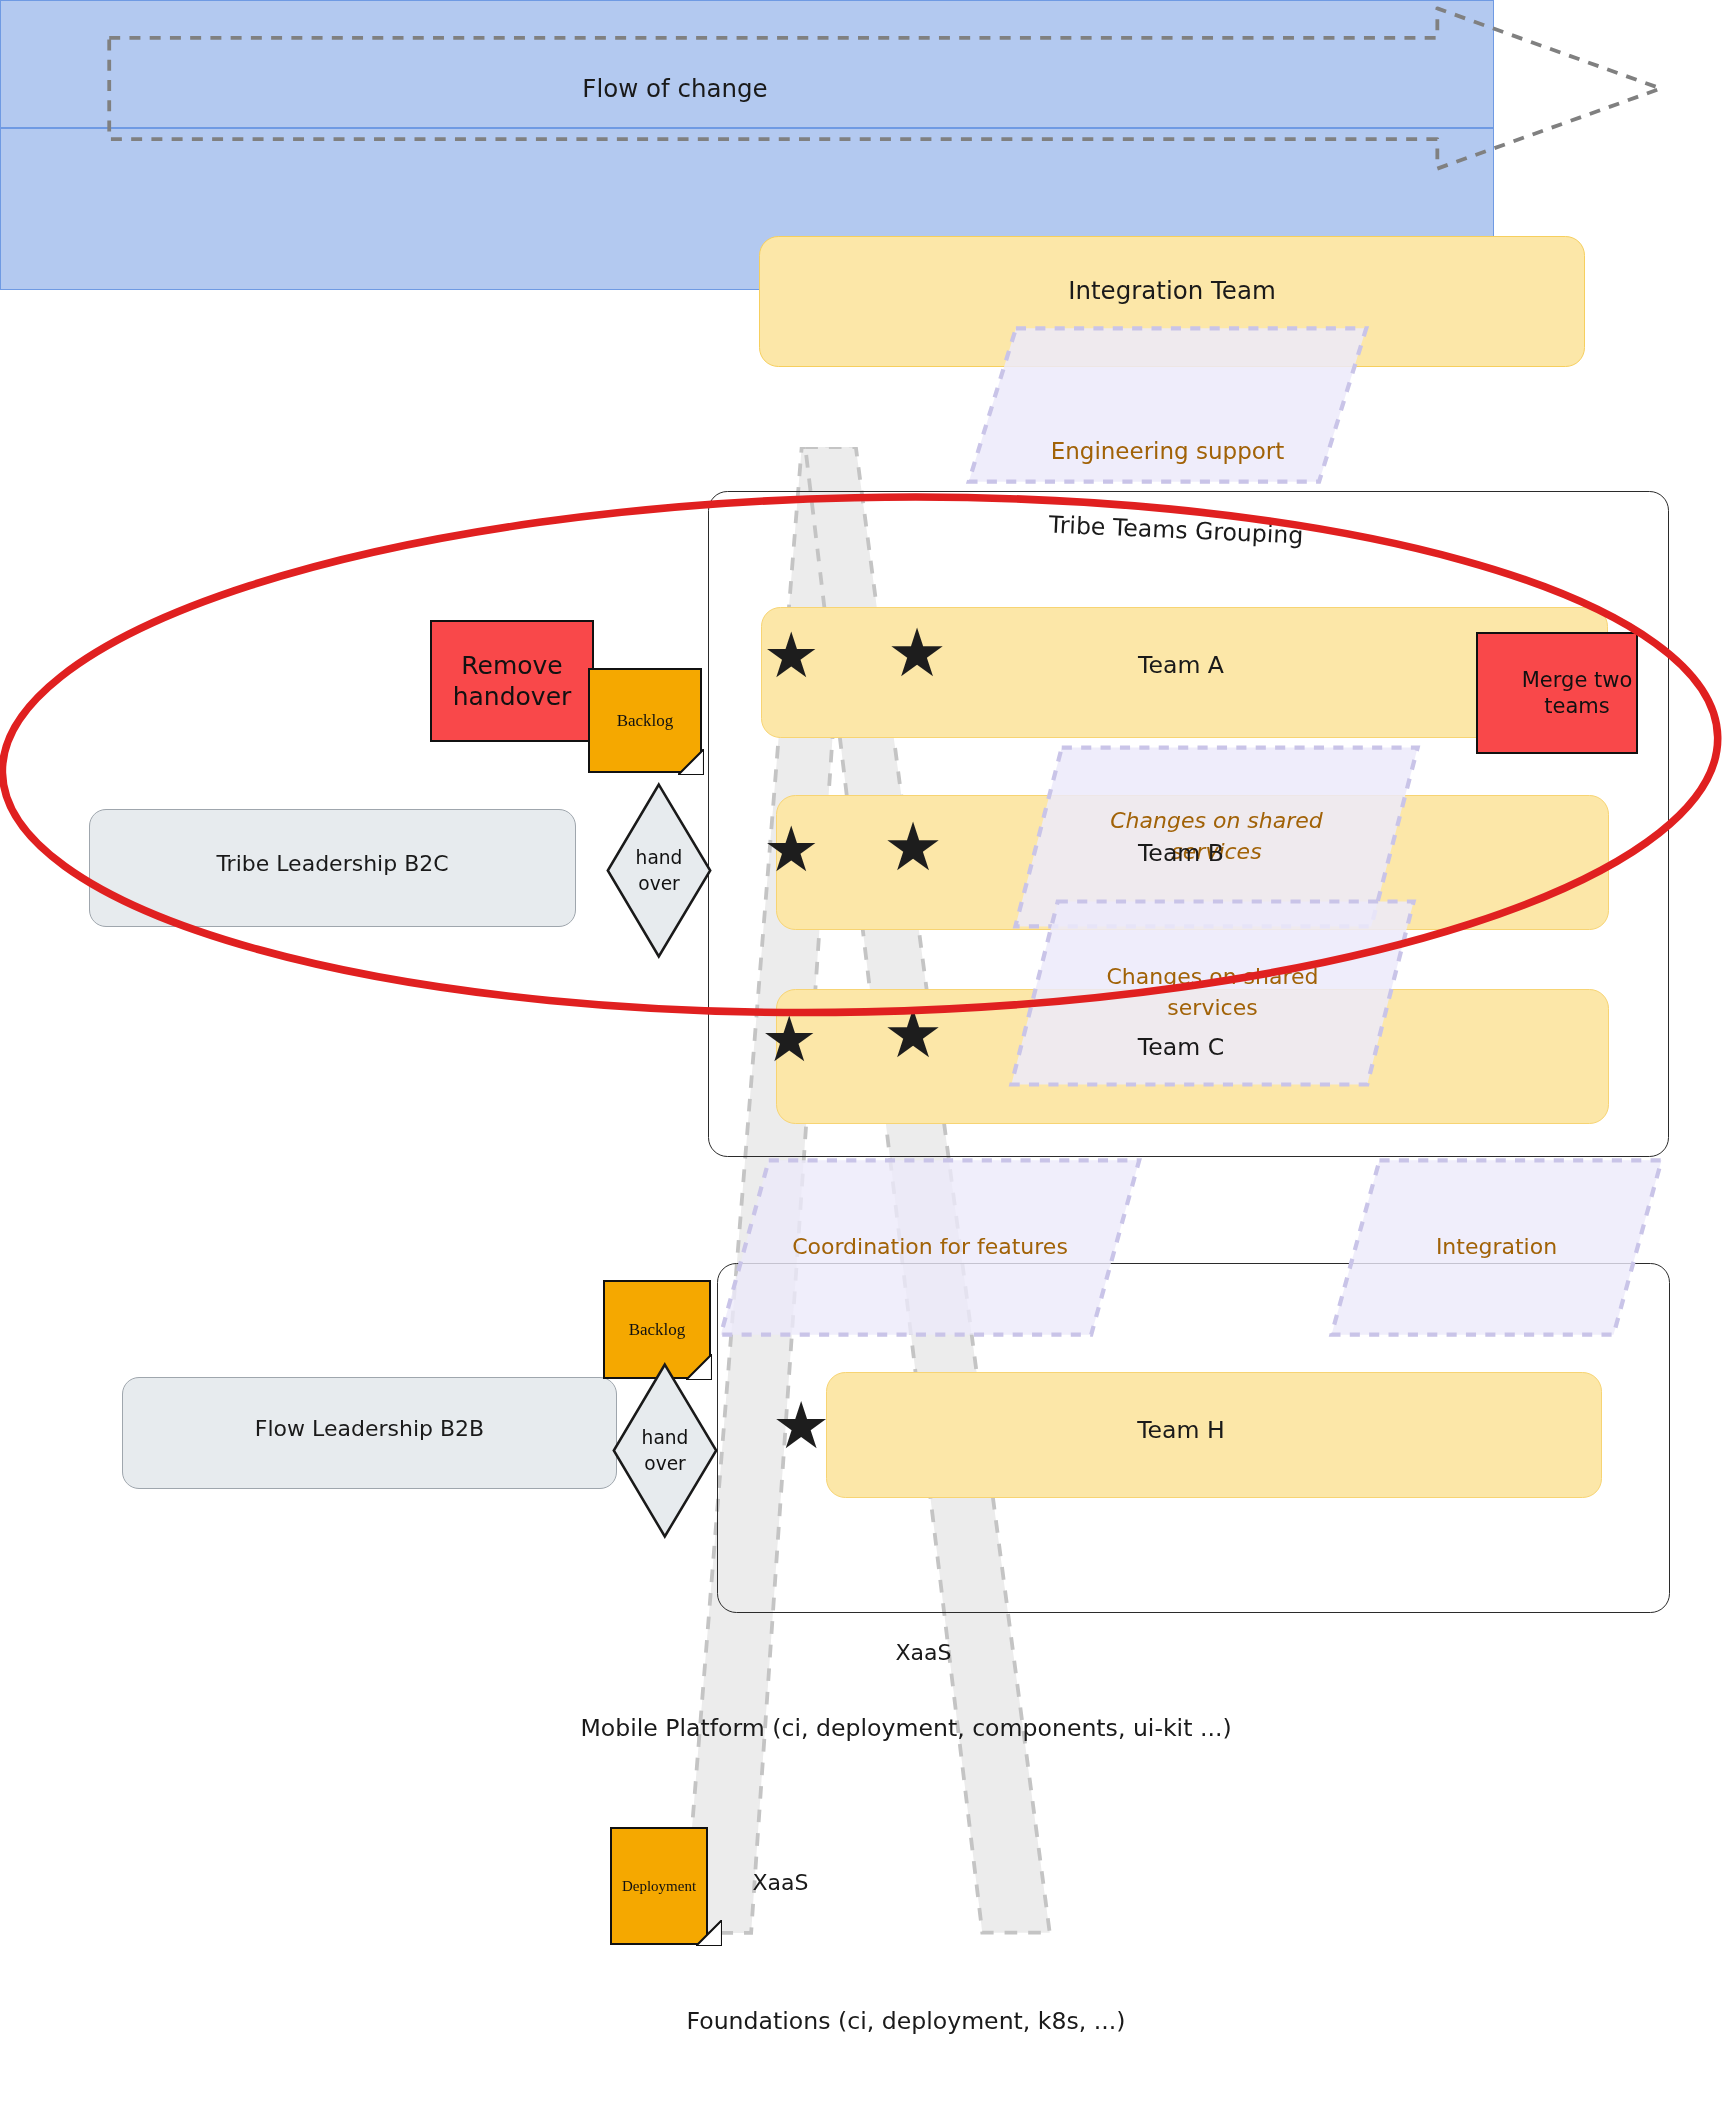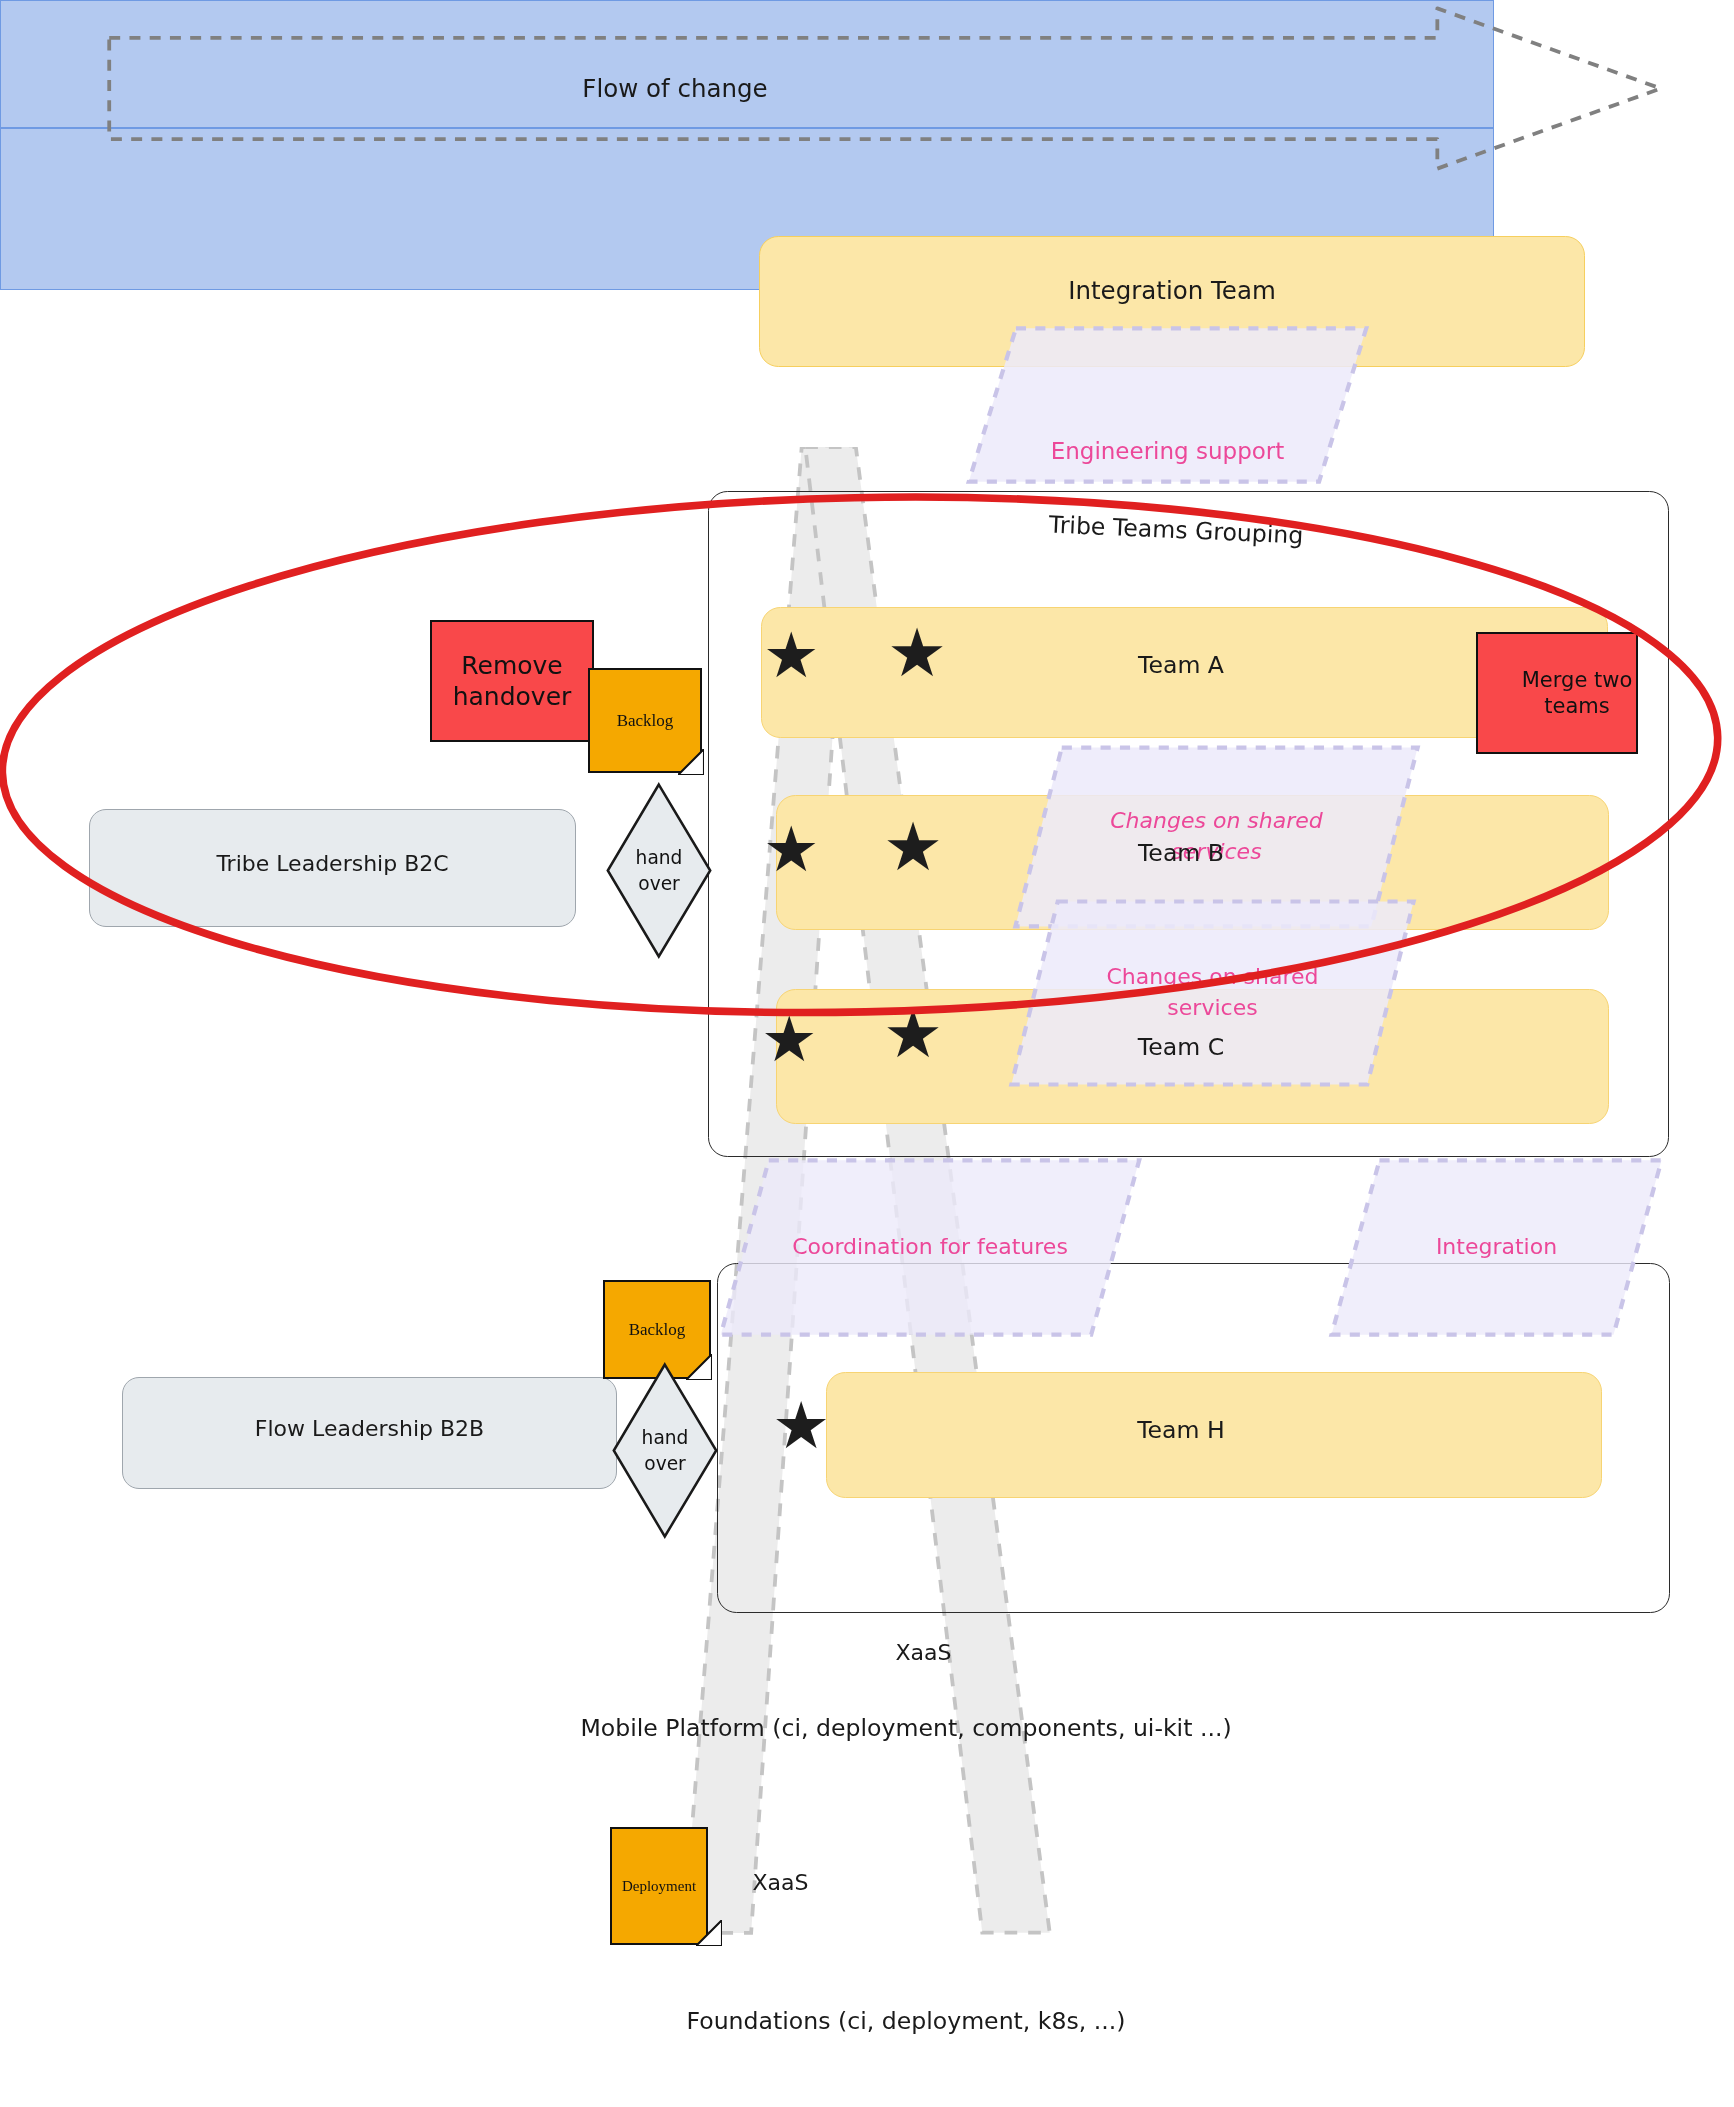--- a/index.html
+++ b/index.html
@@ -106,21 +106,21 @@
   .band-wrap svg { display: block; }
   .band-label {
     position: absolute;
     left: 0; top: 0;
     width: 100%; height: 100%;
     display: flex;
     align-items: center;
     justify-content: center;
     text-align: center;
     white-space: pre-line;
-    color: #ec4899;
+    color: #a16207;
     line-height: 1.4;
     pointer-events: none;
   }
 
   
   .star {
     position: absolute;
     color: #1d1d1d;
     line-height: 1;
     pointer-events: none;

